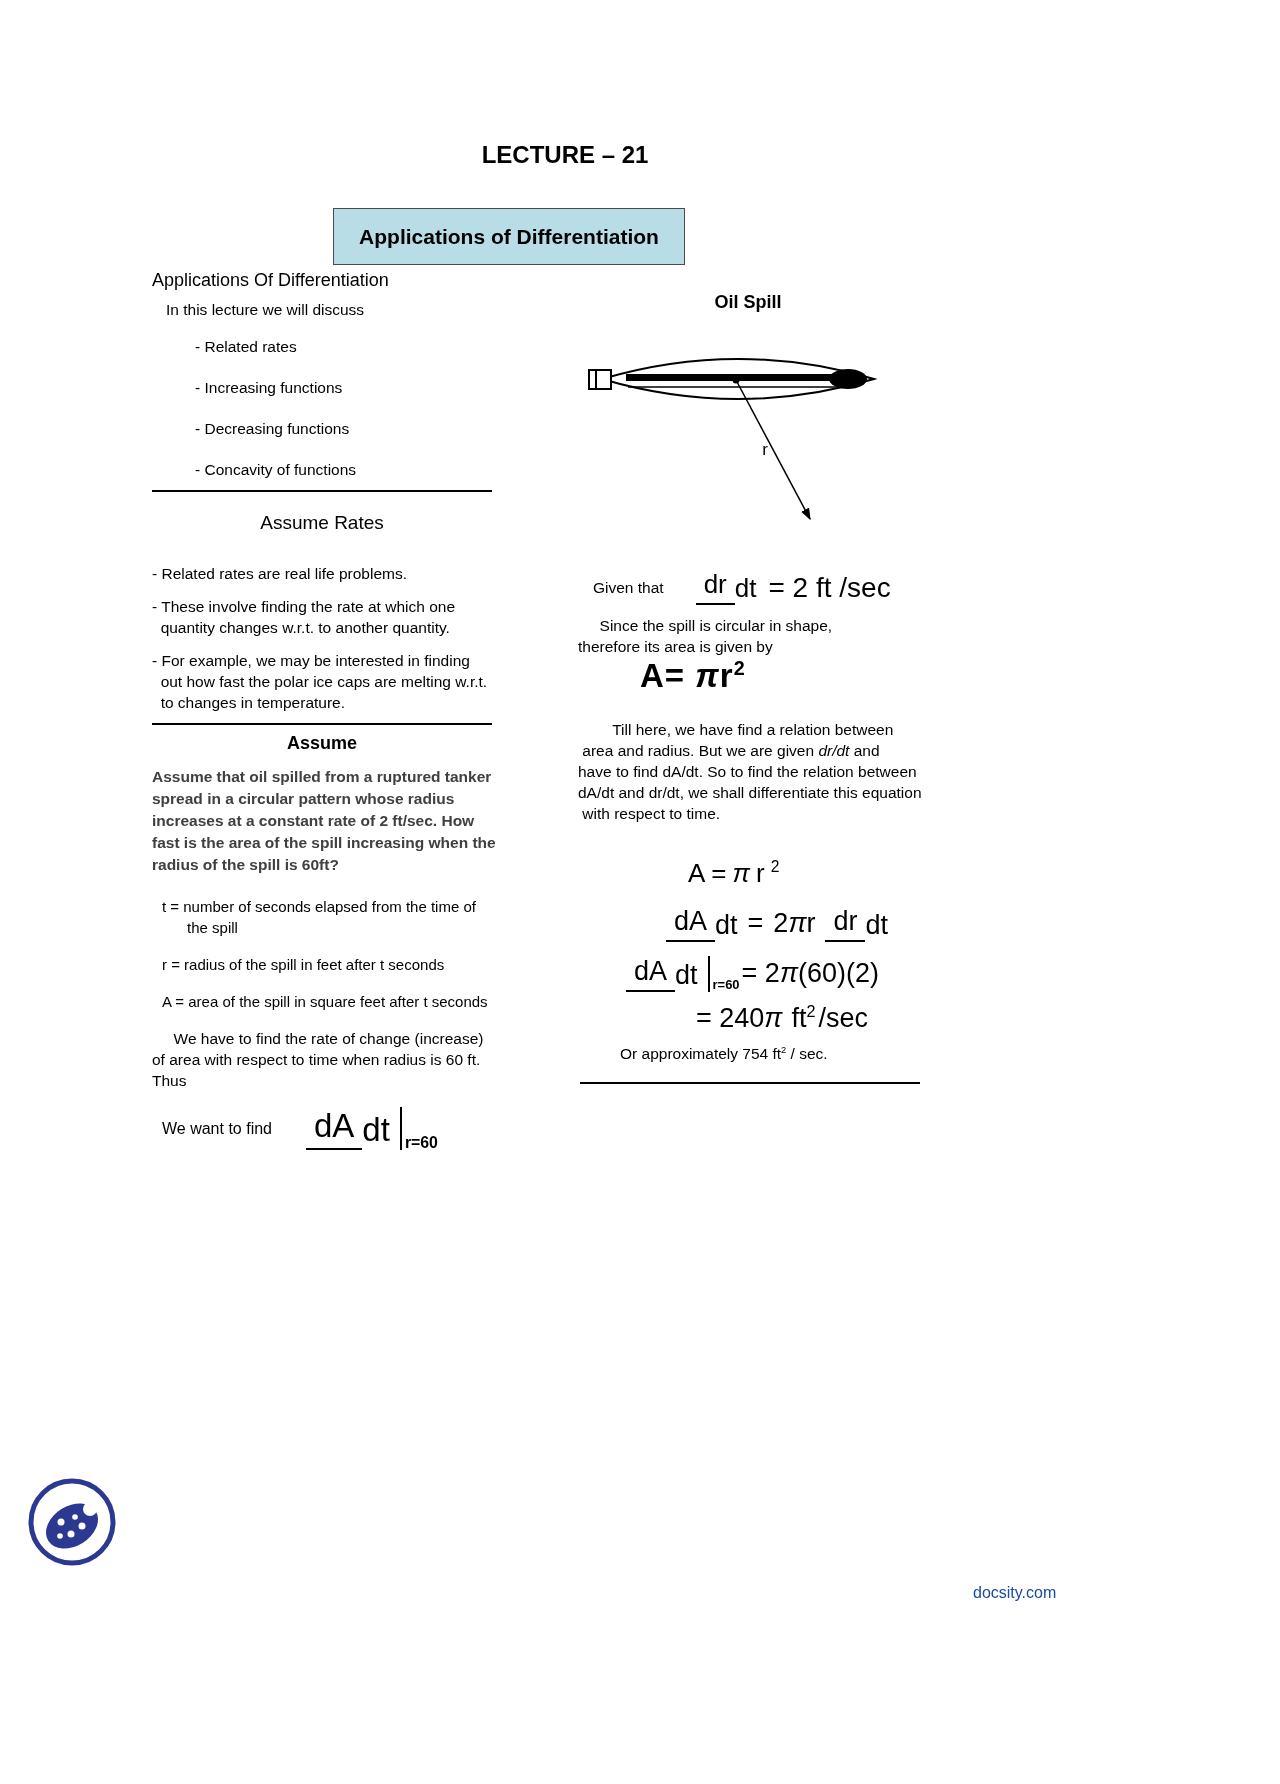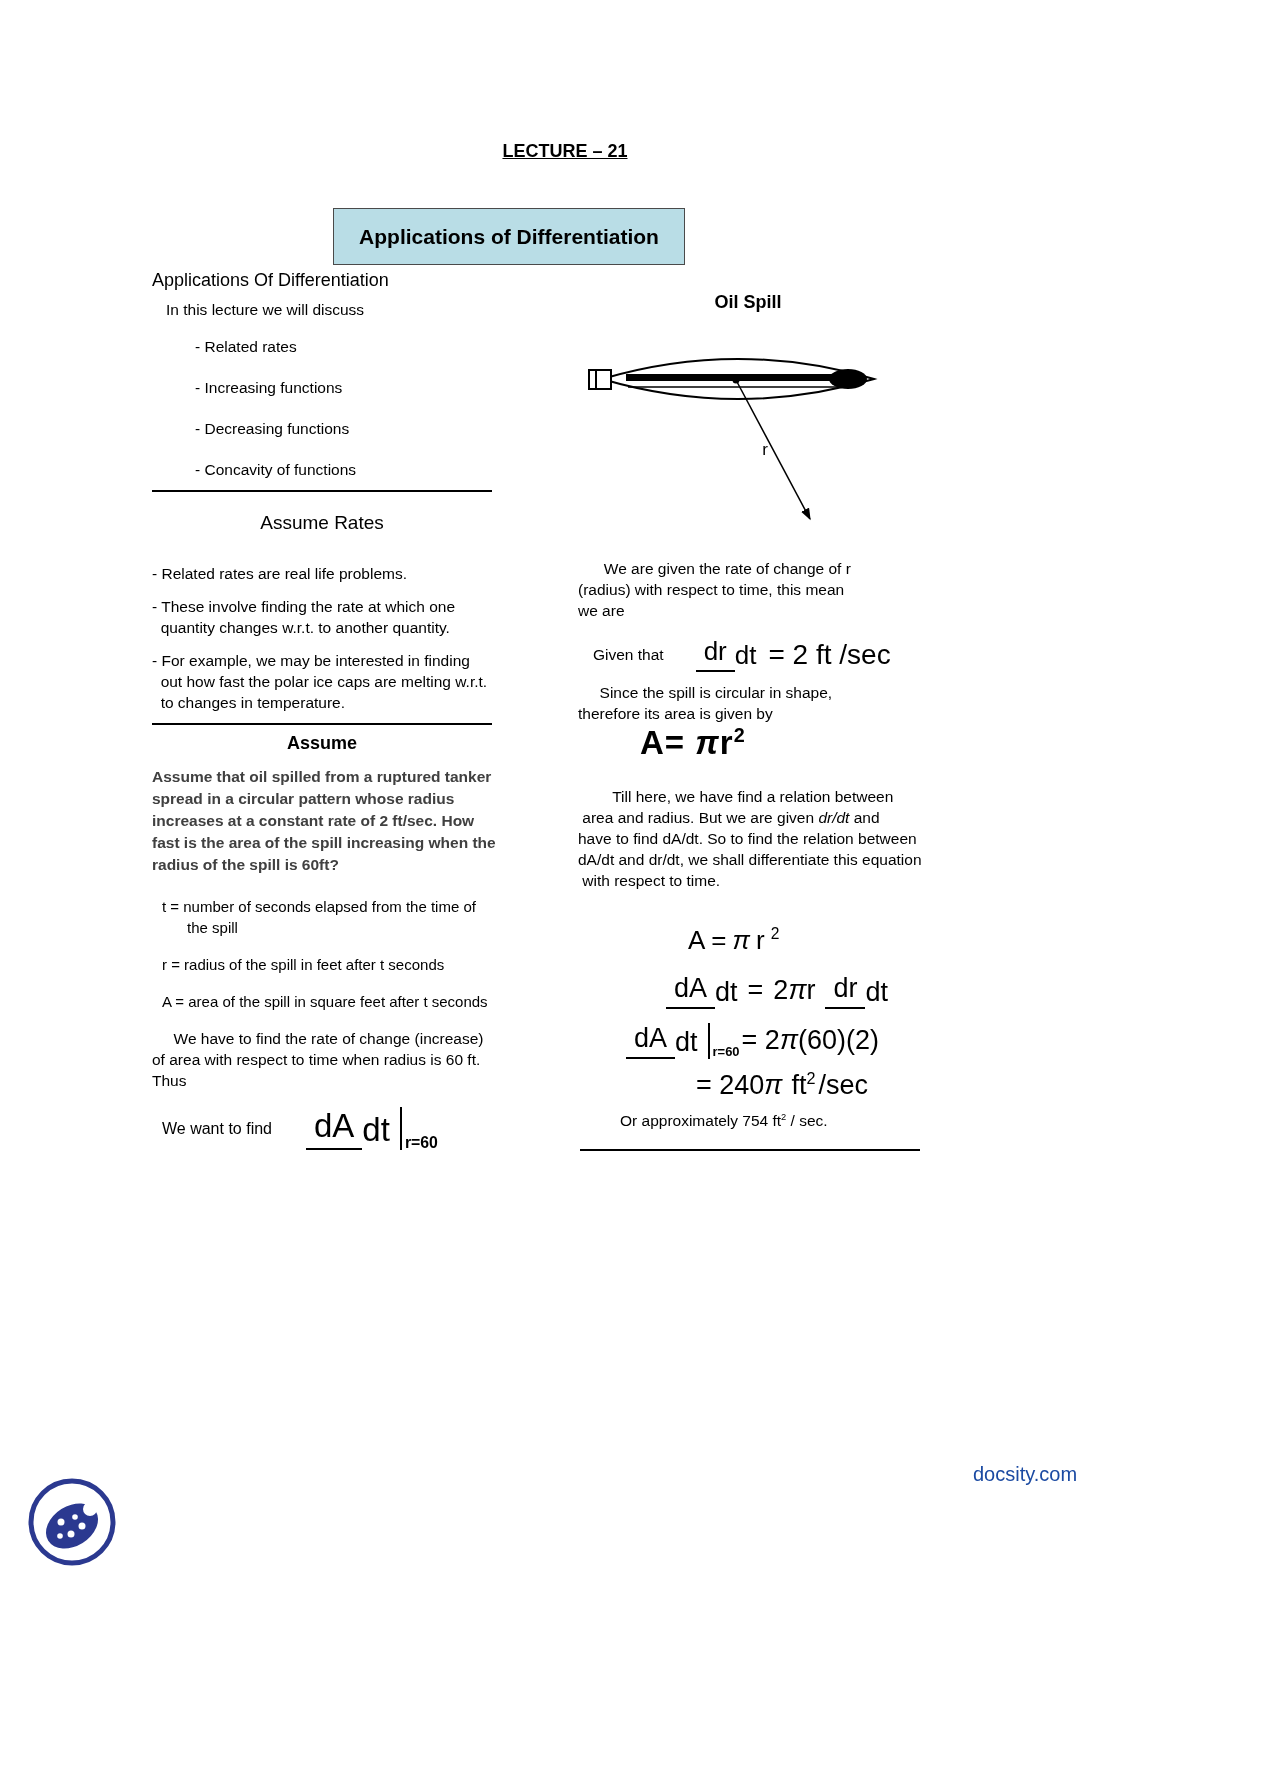--- a/index.html
+++ b/index.html
@@ -6,21 +6,21 @@
   html,body { background:#ffffff; }
   body {
     width:1280px; height:1784px; position:relative; overflow:hidden;
     font-family:"Liberation Sans", sans-serif; color:#000;
   }
   .pre { white-space:pre-wrap; }
 
   
   .header { position:absolute; left:360px; top:134px; width:410px; text-align:center; }
   .course { font-size:24px; font-weight:700; }
-  .lecture { font-size:18px; font-weight:700; text-decoration:underline; margin-top:7px; }
+  .lecture { font-size:24px; font-weight:700; margin-top:7px; }
   .banner {
     position:absolute; left:333px; top:208px; width:352px; height:57px;
     background:var(--banner-bg,#b9dde6); border:1px solid #4a4a4a;
     display:flex; align-items:center; justify-content:center;
     font-size:21px; font-weight:700;
   }
 
   
   .leftcol { position:absolute; left:152px; top:270px; width:368px; font-size:15.5px; line-height:21px; }
   .lc-heading { font-size:18px; }
@@ -72,21 +72,21 @@
   .f26 { font-size:26px; }
   .f33 { font-size:33px; }
   .eval { display:inline-flex; }
   .eval .vbar { border-left:2px solid #000; margin-left:10px; align-self:stretch; }
   .eval .esub { align-self:flex-end; font-size:0.48em; font-weight:700; padding-left:3px; transform:translateY(3px); }
   i.pi { font-style:italic; }
   sup { font-size:0.6em; line-height:0; }
 
   
   .logo { position:absolute; left:26px; top:1476px; }
-  .site { position:absolute; left:973px; top:1463px; font-size:20px; color:var(--brand-blue,#1b4aa2); }
+  .site { position:absolute; left:973px; top:1584px; font-size:16px; color:var(--brand-blue,#1b4aa2); }
 </style>
 </head>
 <body>
 
 <div class="header">
   <div class="lecture">LECTURE – 21</div>
 </div>
 <div class="banner">
   <span>Applications of Differentiation</span>
 </div>
@@ -161,23 +161,20 @@
       <line x1="8" y1="21" x2="8" y2="40" stroke="#000" stroke-width="2"></line>
       <rect x="38" y="25" width="218" height="7" fill="#000"></rect>
       <line x1="40" y1="38" x2="252" y2="38" stroke="#000" stroke-width="1.5"></line>
       <ellipse cx="260" cy="30" rx="19" ry="10" fill="#000"></ellipse>
       <circle cx="148" cy="31" r="3.5" fill="#000"></circle>
       <line x1="148" y1="31" x2="222" y2="170" stroke="#000" stroke-width="1.5" marker-end="url(#arrowhead)"></line>
       <text x="180" y="106" text-anchor="end" font-size="17">r</text>
     </svg>
   </div>
 
-  <div class="p1 pre">      We are given the rate of change of r
-(radius) with respect to time, this mean
-we are</div>
 
   <div class="given-row">
     <span class="given-label">Given that</span>
     <span class="frac f26">
       <span class="num">dr</span>
       <span class="den">dt</span>
     </span>
     <span class="rhs">= 2 ft /sec</span>
   </div>
 

